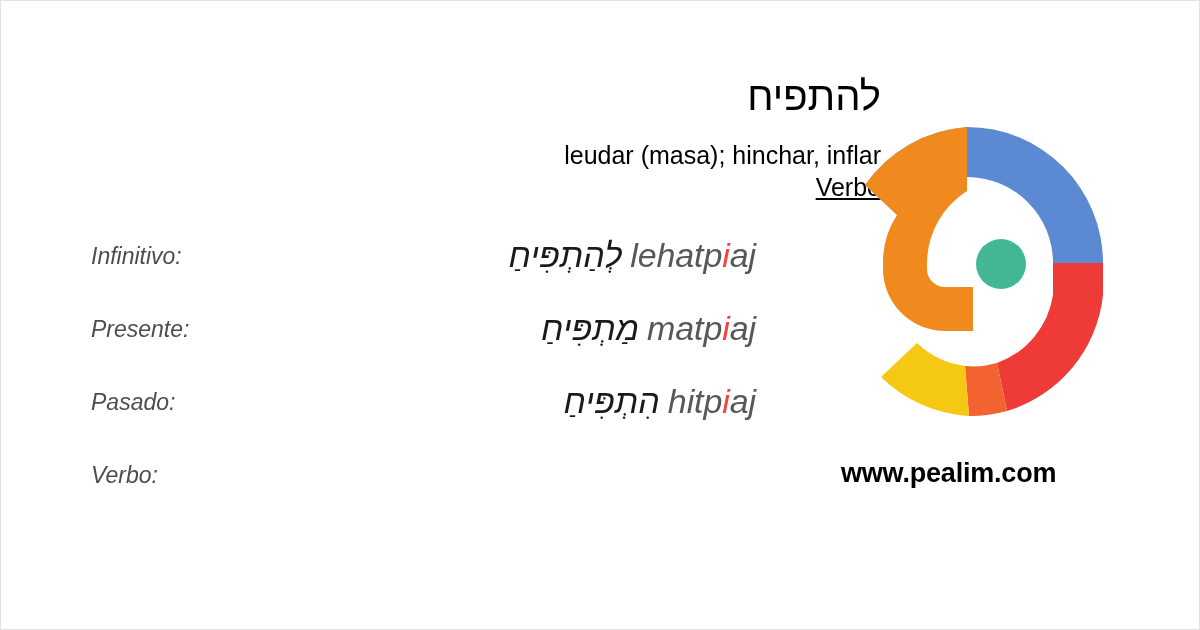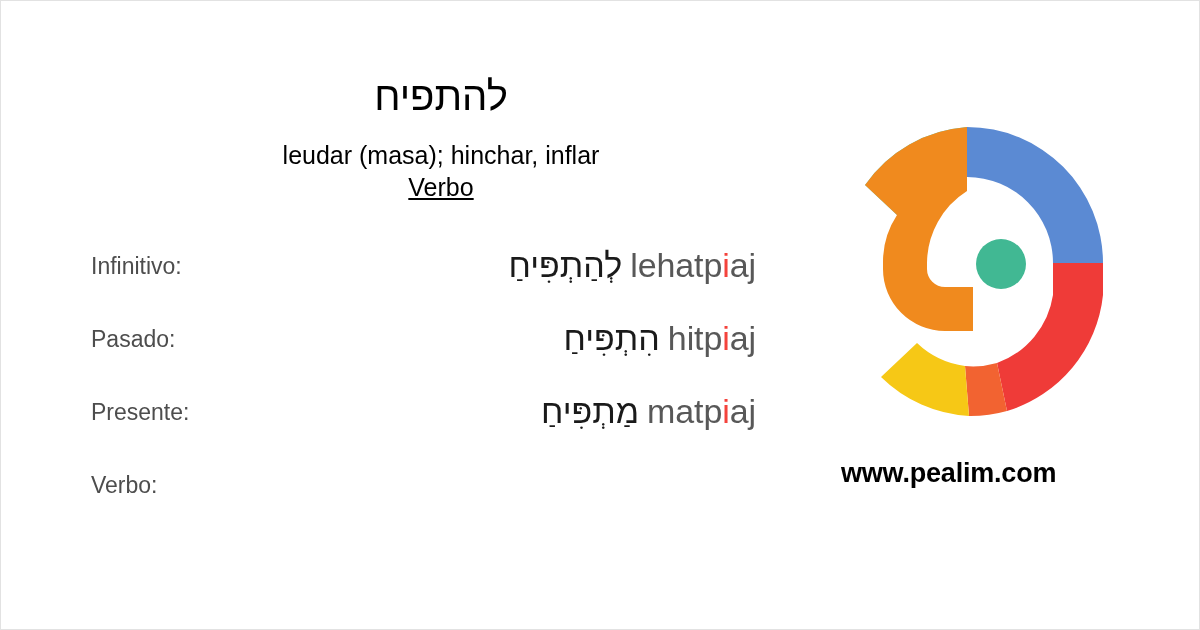--- a/index.html
+++ b/index.html
@@ -22,21 +22,21 @@
     border: 1px solid #e2e2e2;
     overflow: hidden;
   }
 
   
   .header {
     position: absolute;
     left: 0;
     top: 72px;
     width: 880px;
-    text-align: center;
+    text-align: right;
   }
   .header-hebrew {
     font-size: 40px;
     line-height: 46px;
     color: #000000;
     direction: rtl;
     unicode-bidi: isolate;
     font-weight: 400;
     letter-spacing: 0px;
   }
@@ -51,22 +51,23 @@
     font-size: 25px;
     line-height: 31px;
     color: #000000;
     text-decoration: underline;
   }
 
   
   .rows {
     position: absolute;
     left: 0;
-    top: 238px;
+    top: 228px;
     width: 790px;
+    font-style: italic;
   }
   .row {
     position: relative;
     height: 73px;
   }
   .row-label {
     position: absolute;
     left: 90px;
     top: 12px;
     font-size: 23px;
@@ -142,32 +143,32 @@
 
     <div class="row">
       <div class="row-label">Infinitivo:</div>
       <div class="row-forms">
         <span class="row-hebrew">לְהַתְפִּיחַ</span>
         <span class="row-translit"><span>lehatp</span><span class="hl">i</span><span>aj</span></span>
       </div>
     </div>
 
     <div class="row">
+      <div class="row-label">Presente:</div>
+      <div class="row-forms">
+        <span class="row-hebrew">מַתְפִּיחַ</span>
+        <span class="row-translit"><span>matp</span><span class="hl">i</span><span>aj</span></span>
+      </div>
+    </div>
+
+    <div class="row">
       <div class="row-label">Pasado:</div>
       <div class="row-forms">
         <span class="row-hebrew">הִתְפִּיחַ</span>
         <span class="row-translit"><span>hitp</span><span class="hl">i</span><span>aj</span></span>
-      </div>
-    </div>
-
-    <div class="row">
-      <div class="row-label">Presente:</div>
-      <div class="row-forms">
-        <span class="row-hebrew">מַתְפִּיחַ</span>
-        <span class="row-translit"><span>matp</span><span class="hl">i</span><span>aj</span></span>
       </div>
     </div>
 
     <div class="row">
       <div class="row-label">Verbo:</div>
     </div>
 
   </div>
 
   <div class="logo-area">

